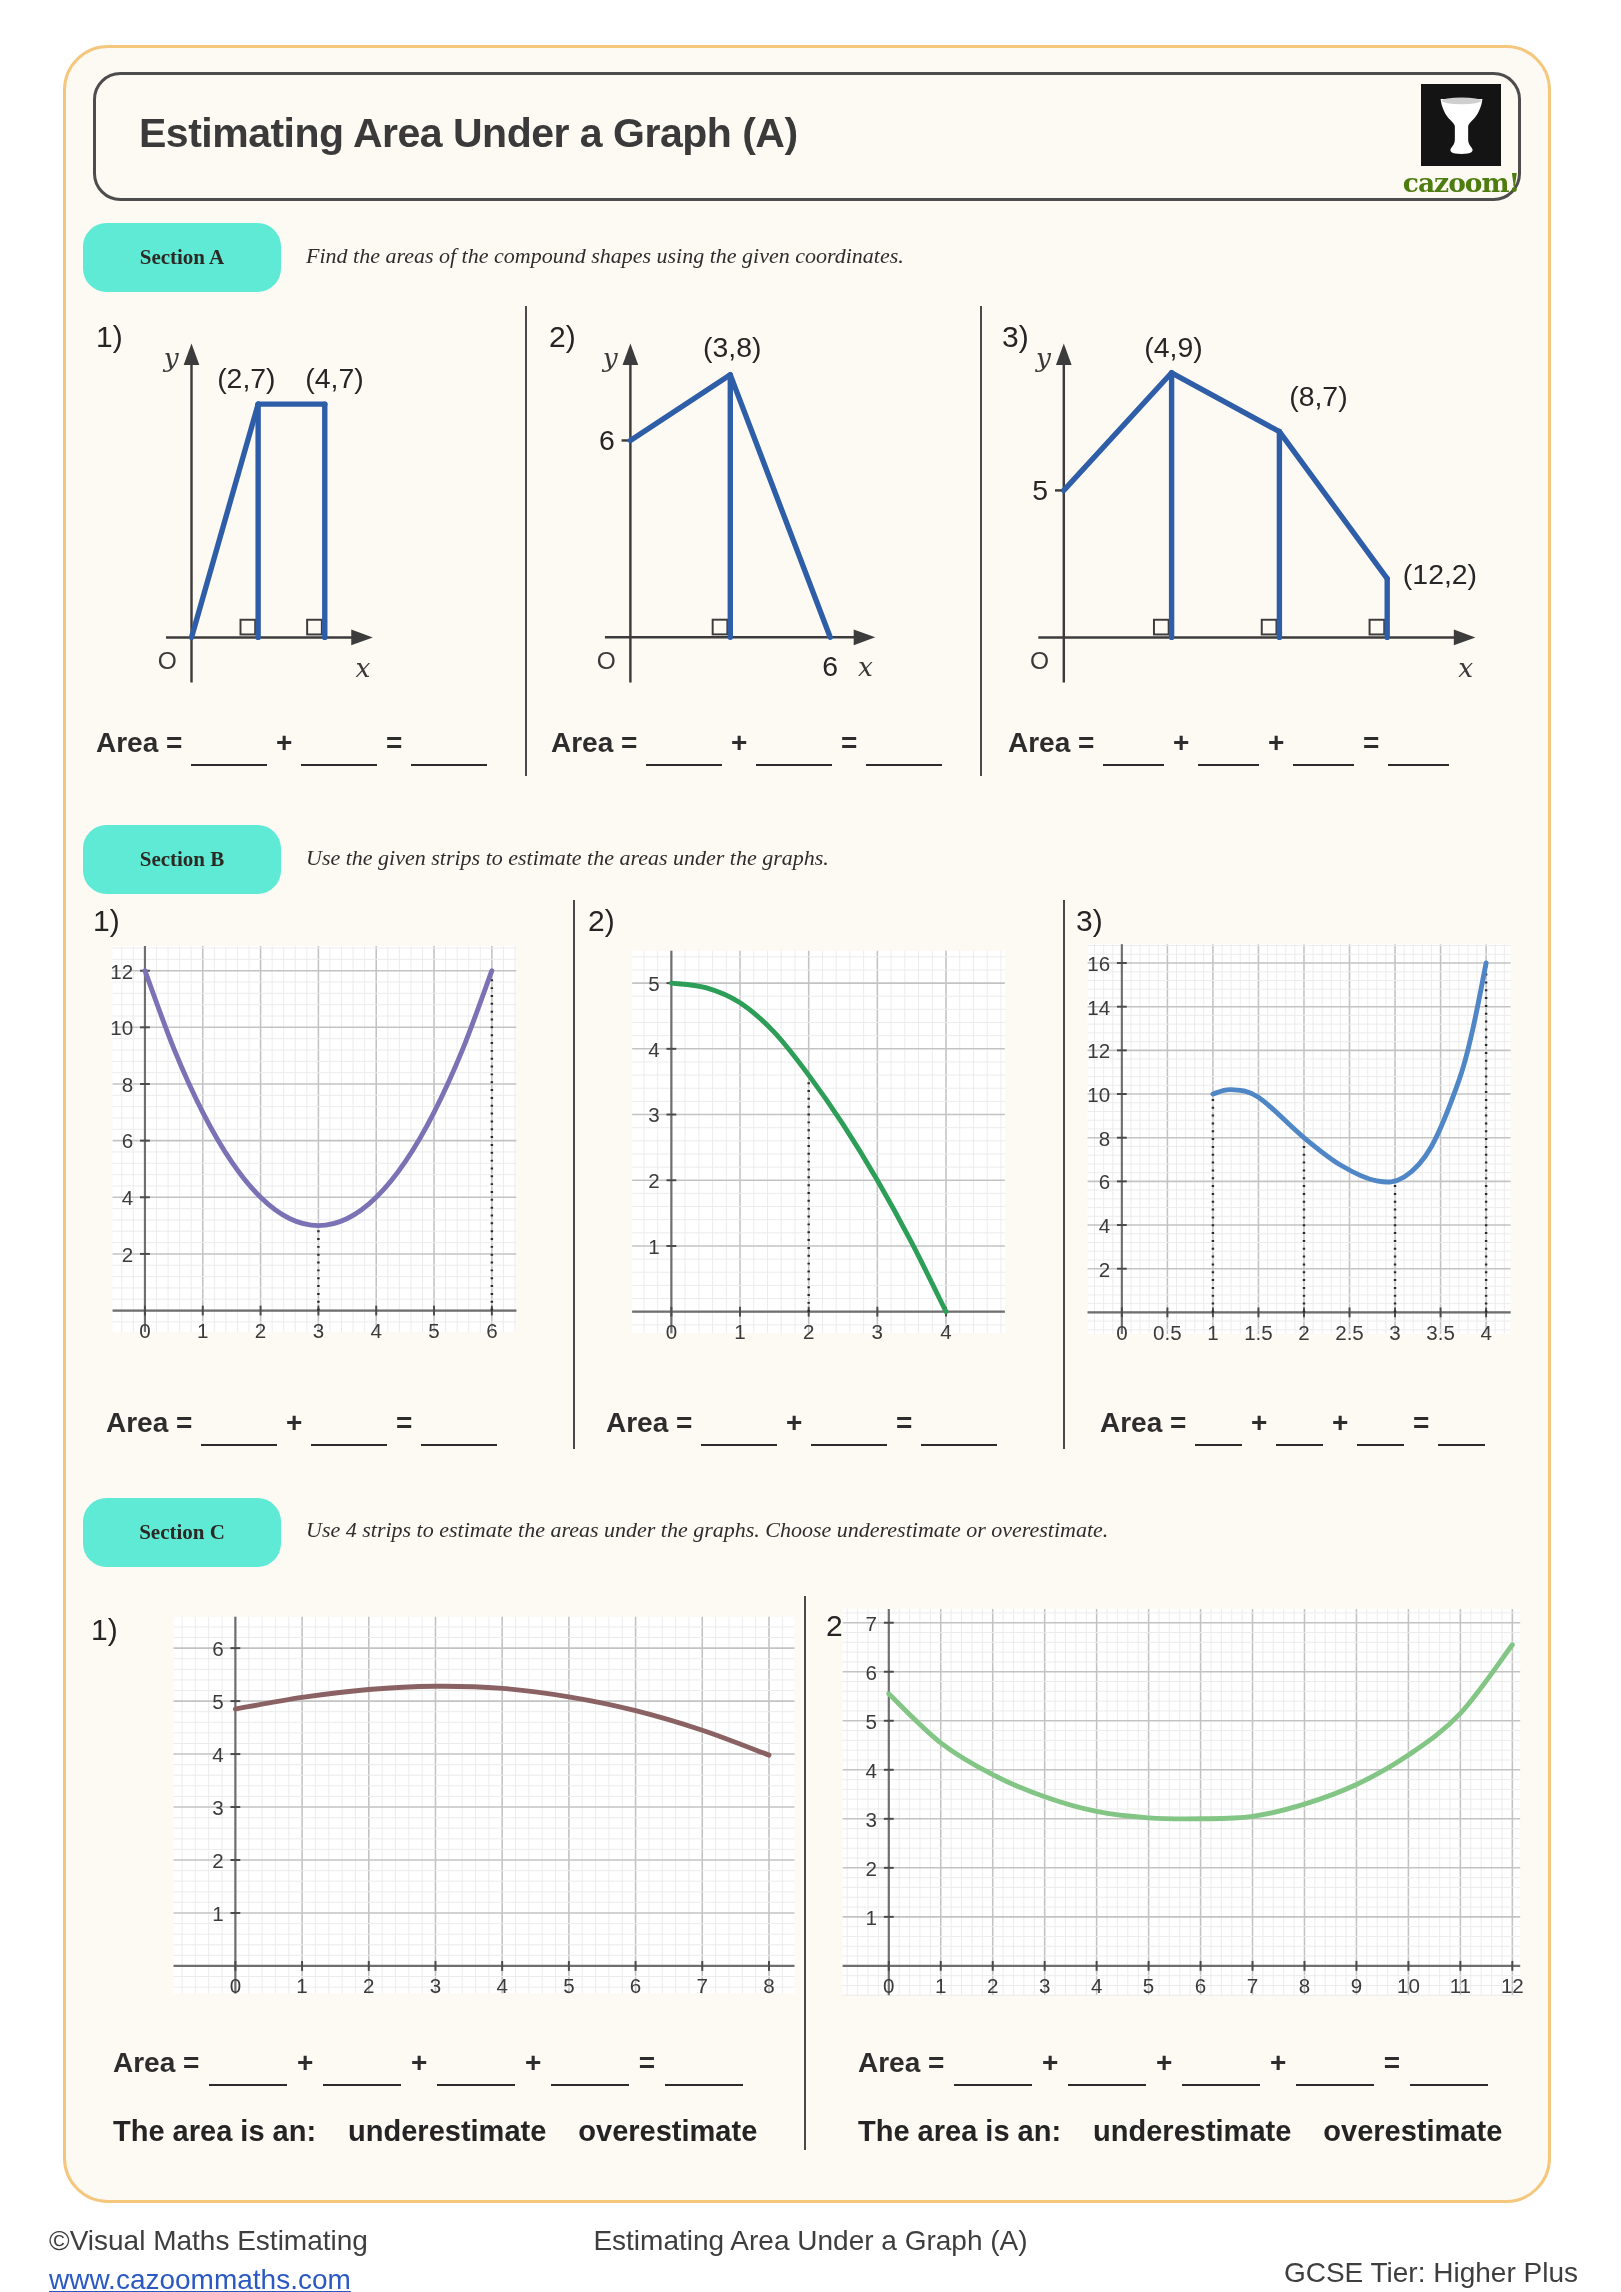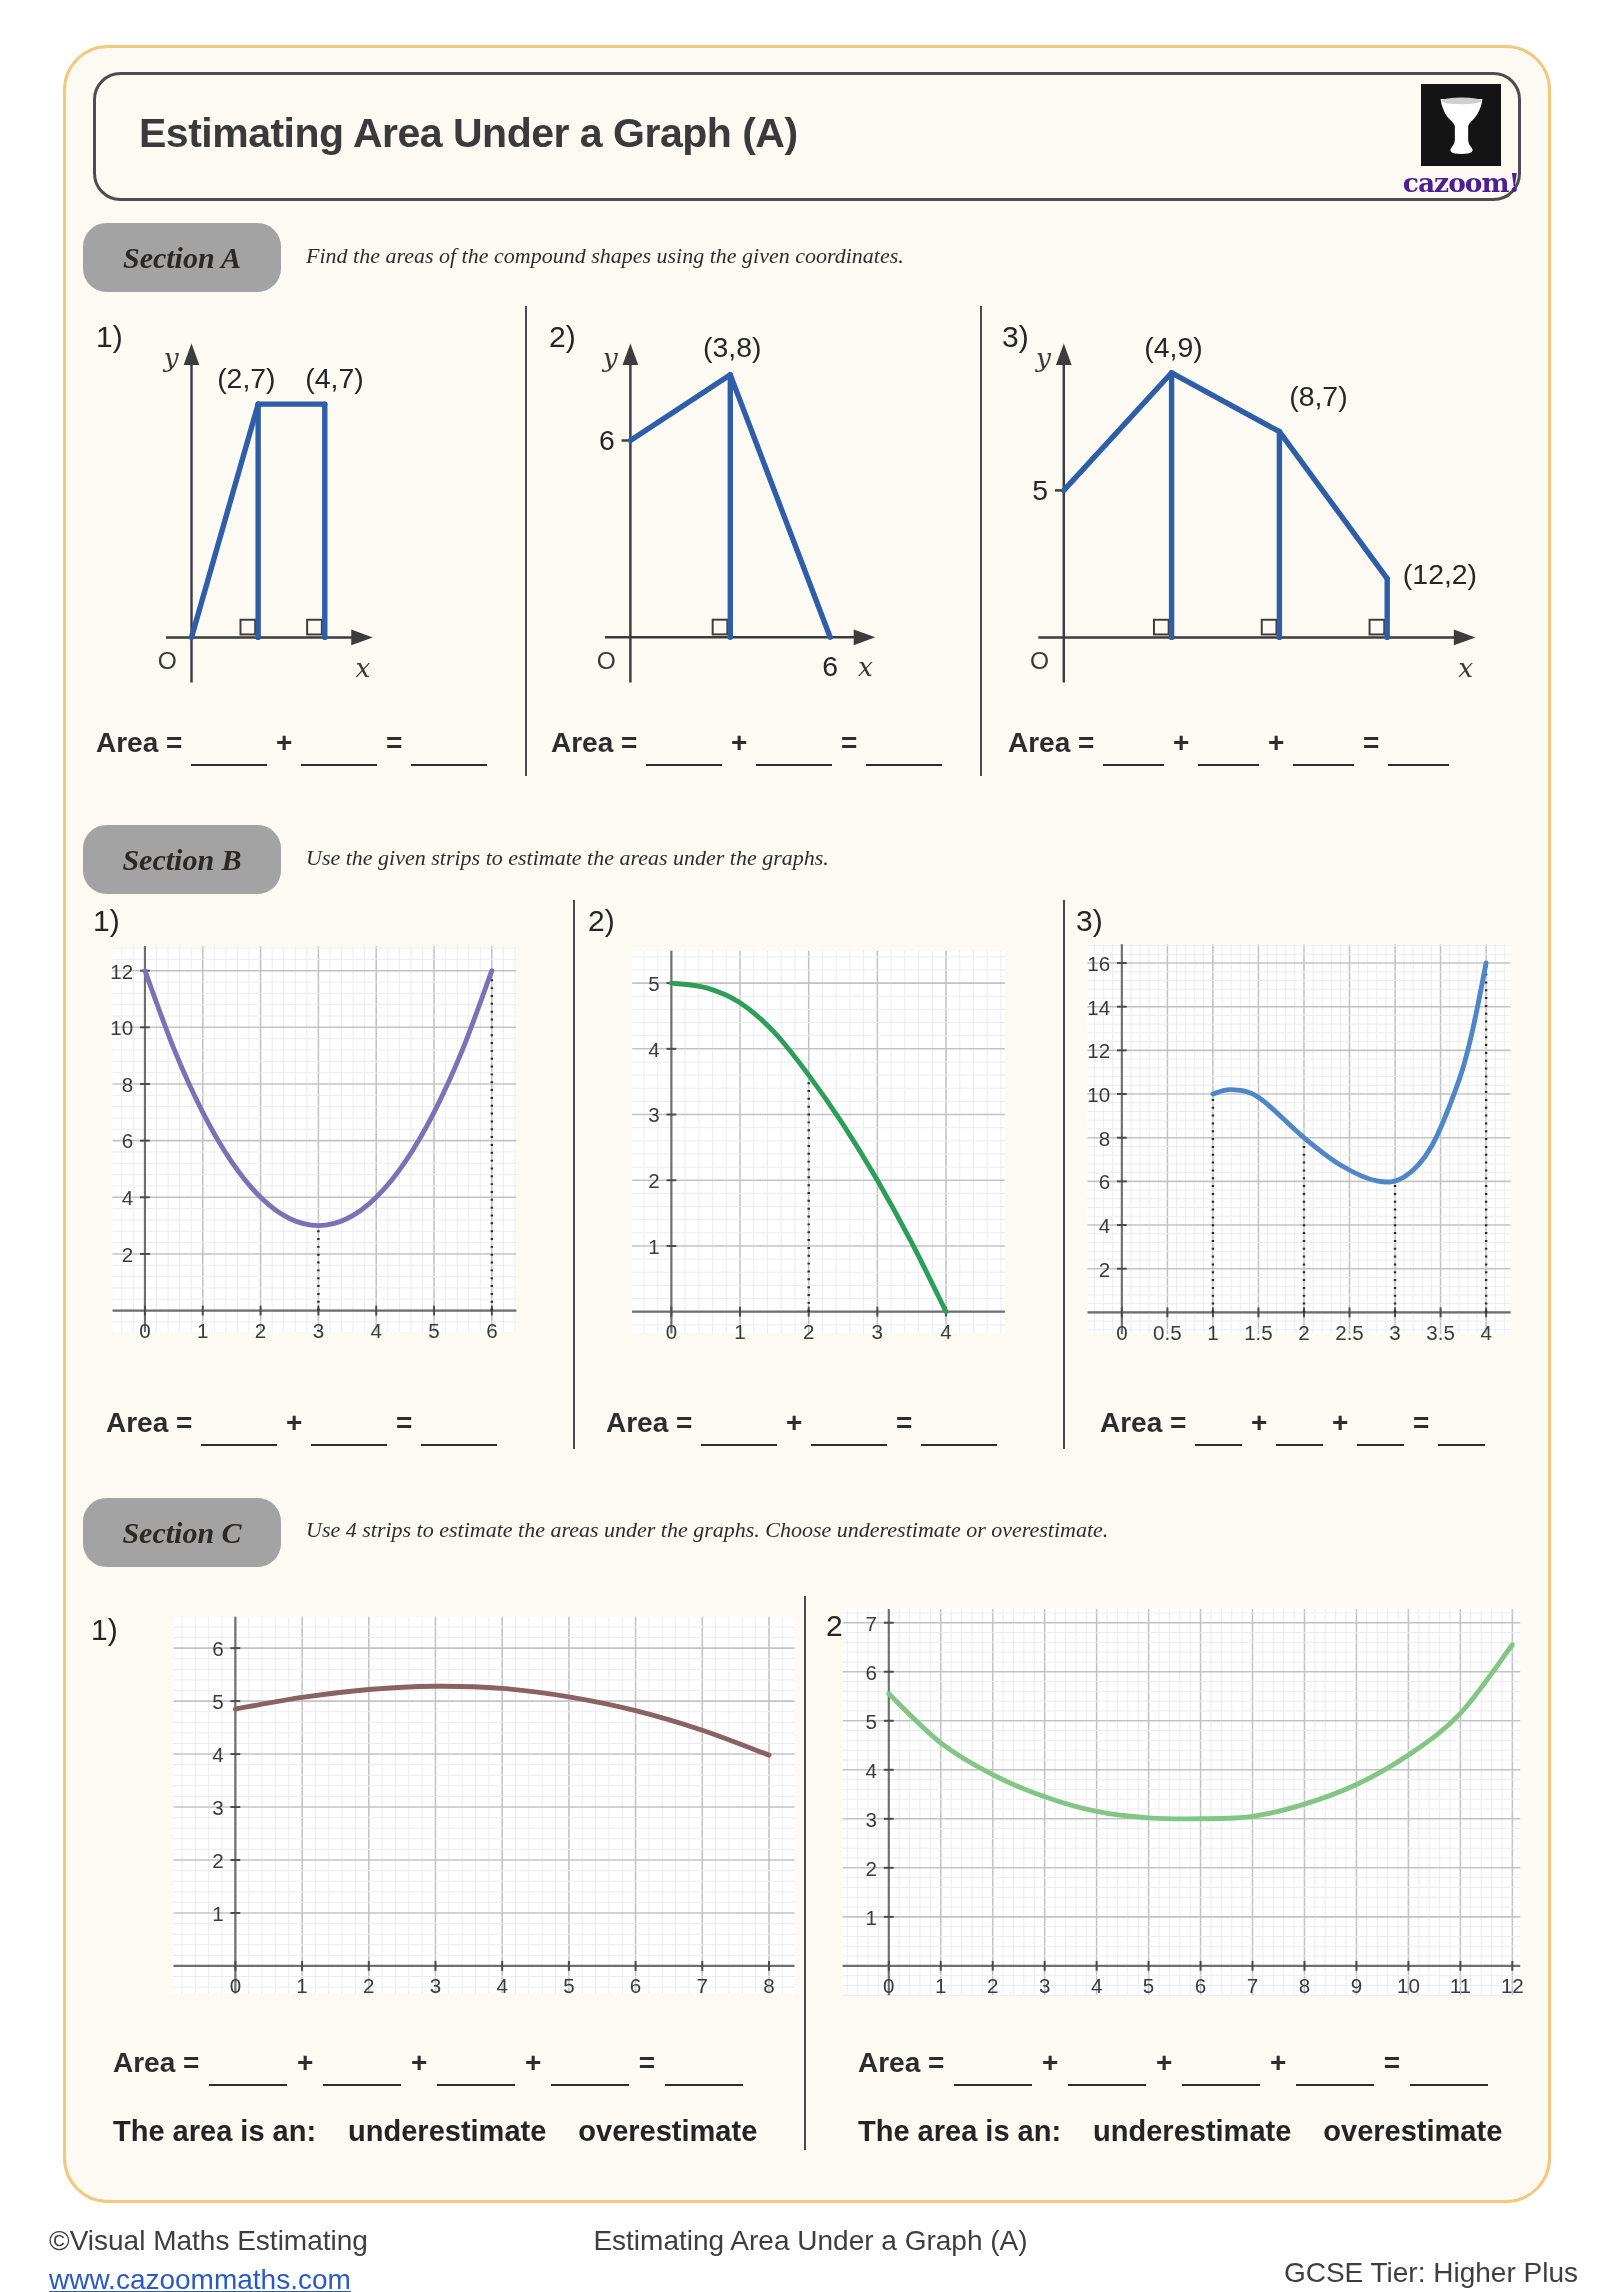--- a/index.html
+++ b/index.html
@@ -3,23 +3,23 @@
 <meta charset="utf-8">
 <style>
   *{margin:0;padding:0;box-sizing:border-box}
   html,body{background:#ffffff}
   body{width:1621px;height:2293px;position:relative;font-family:"Liberation Sans",sans-serif;overflow:hidden}
   .sheet{position:absolute;left:63px;top:45px;width:1488px;height:2158px;border:3.9px solid #f4c77d;border-radius:45px;background:#fdf9f3}
   .header-box{position:absolute;left:93px;top:72px;width:1428px;height:129px;border:3.9px solid #4d4d4d;border-radius:27.4px;background:#fdf9f3}
   .title{position:absolute;left:139px;top:110px;font-size:41px;font-weight:bold;color:#3a3a3a;letter-spacing:-0.5px}
   .logo{position:absolute;left:1400px;top:84px;width:122px;text-align:center}
   .logo-sq{width:80px;height:82px;background:#141414;margin:0 auto;display:flex;align-items:center;justify-content:center}
-  .logo-word{font-family:"DejaVu Serif",serif;font-weight:bold;font-size:26.5px;color:#4c1d95;margin-top:1px;letter-spacing:-1px}
-  .pill{position:absolute;width:198px;height:69px;background:#a3a3a3;border-radius:23.5px;display:flex;align-items:center;justify-content:center;
-        font-family:"Liberation Serif",serif;font-style:italic;font-weight:bold;font-size:30px;color:#2c2824}
+  .logo-word{font-family:"DejaVu Serif",serif;font-weight:bold;font-size:26.5px;color:#4d7c0f;margin-top:1px;letter-spacing:-1px}
+  .pill{position:absolute;width:198px;height:69px;background:#5eead4;border-radius:23.5px;display:flex;align-items:center;justify-content:center;
+        font-family:"Liberation Serif",serif;font-weight:bold;font-size:21px;color:#2c2824}
   .instruction{position:absolute;font-family:"Liberation Serif",serif;font-style:italic;font-size:22px;color:#2d2d2d}
   .pnum{position:absolute;font-size:30px;color:#252525}
   .divider{position:absolute;width:2px;background:#4a4a4a}
   .chart{position:absolute}
   .area-row{position:absolute;display:flex;align-items:flex-end;gap:8.8px;font-size:28px;font-weight:bold;color:#2d2d2d;white-space:nowrap}
   .area-row.cgap{gap:9.8px}
   .blank{display:inline-block;border-bottom:2.9px solid #2c2c2c;height:37px;margin-bottom:-6.9px}
   .wa{width:76px}.w3{width:61px}.wb3{width:47px}.wc{width:78px}
   .choice-row{position:absolute;display:flex;align-items:baseline;gap:32px;font-size:29px;font-weight:bold;color:#242424;white-space:nowrap}
   .footer-left{position:absolute;left:49px;top:2221px;font-size:28px;color:#3e3e3e;line-height:1.4}

